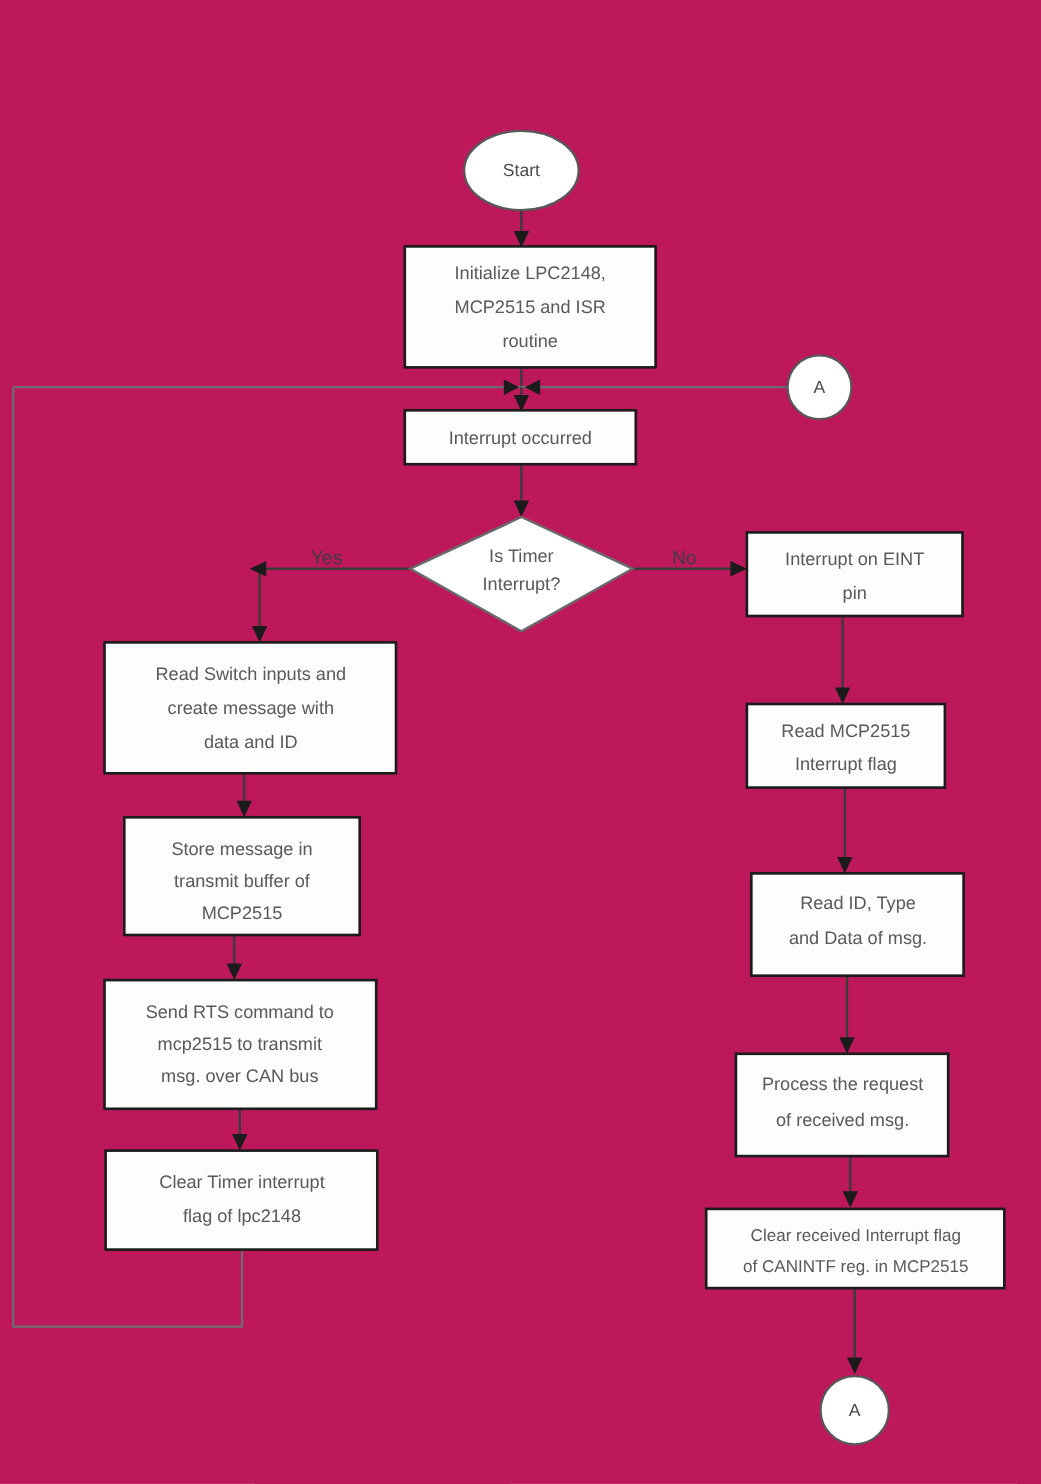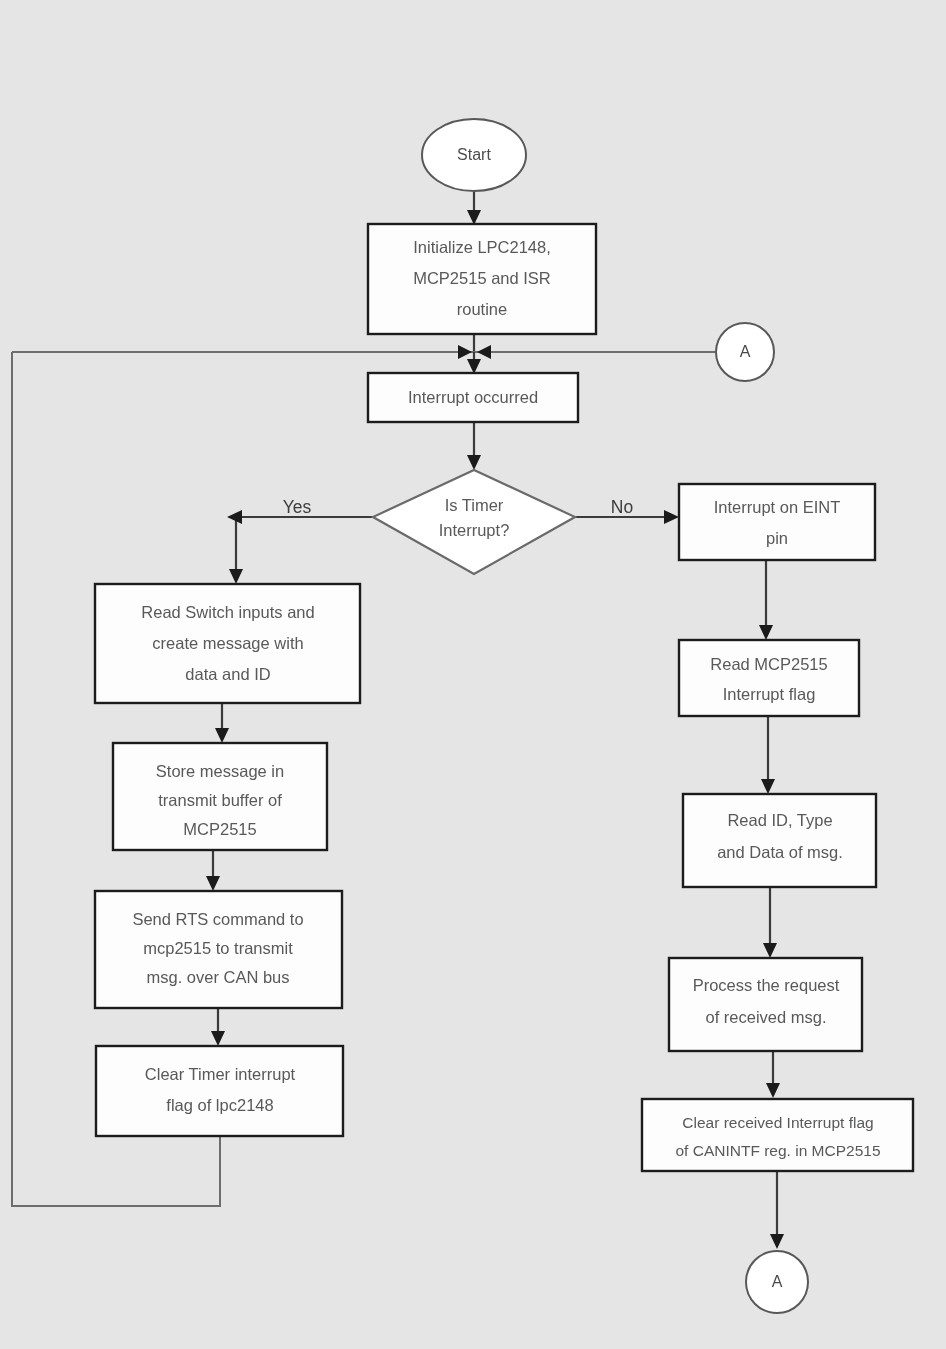--- a/index.html
+++ b/index.html
@@ -7,21 +7,21 @@
     padding: 0;
     background: #ffffff;
   }
   body {
     font-family: "Liberation Sans", sans-serif;
   }
   #canvas {
     position: relative;
     width: 946px;
     height: 1349px;
-    background: #e5e5e5;
+    background: #be185d;
     overflow: hidden;
   }
   svg#flow {
     position: absolute;
     left: 0;
     top: 0;
     width: 946px;
     height: 1349px;
   }
   .node-rect {

